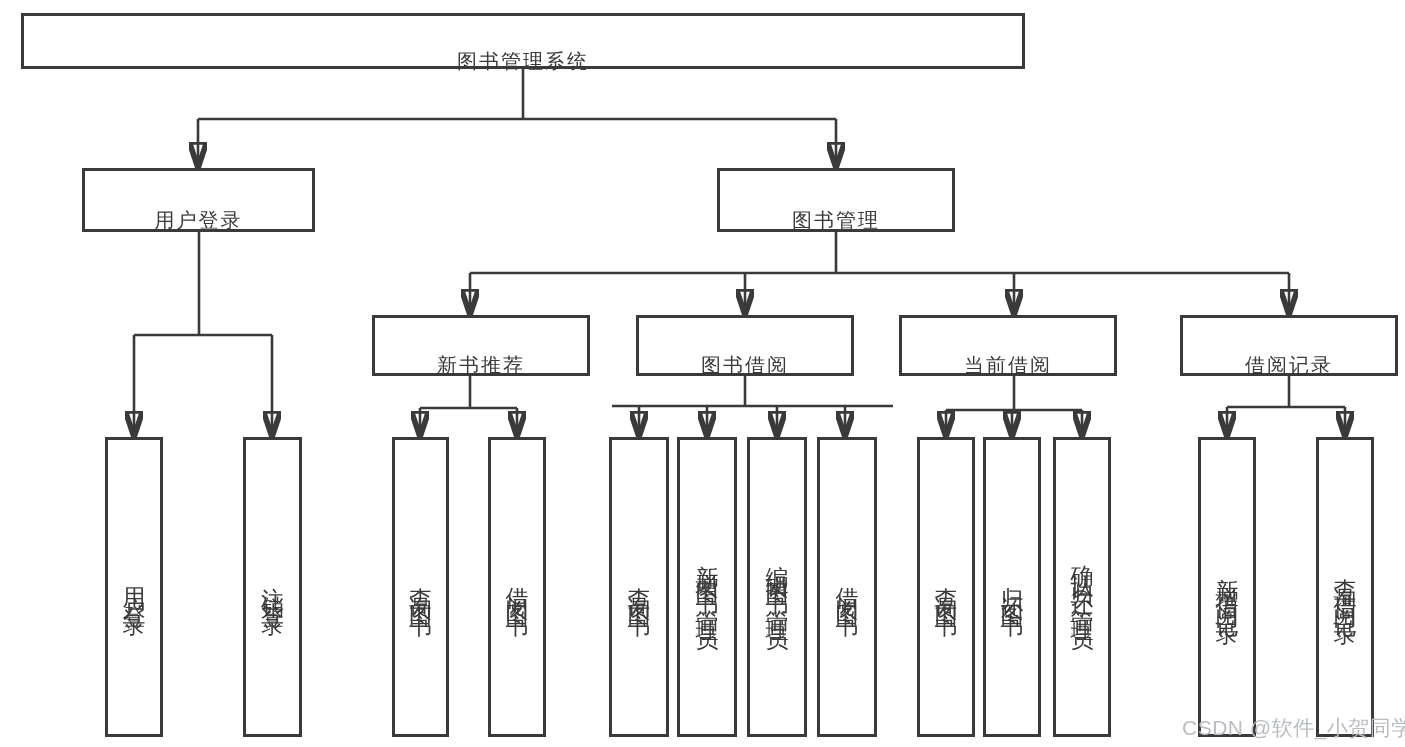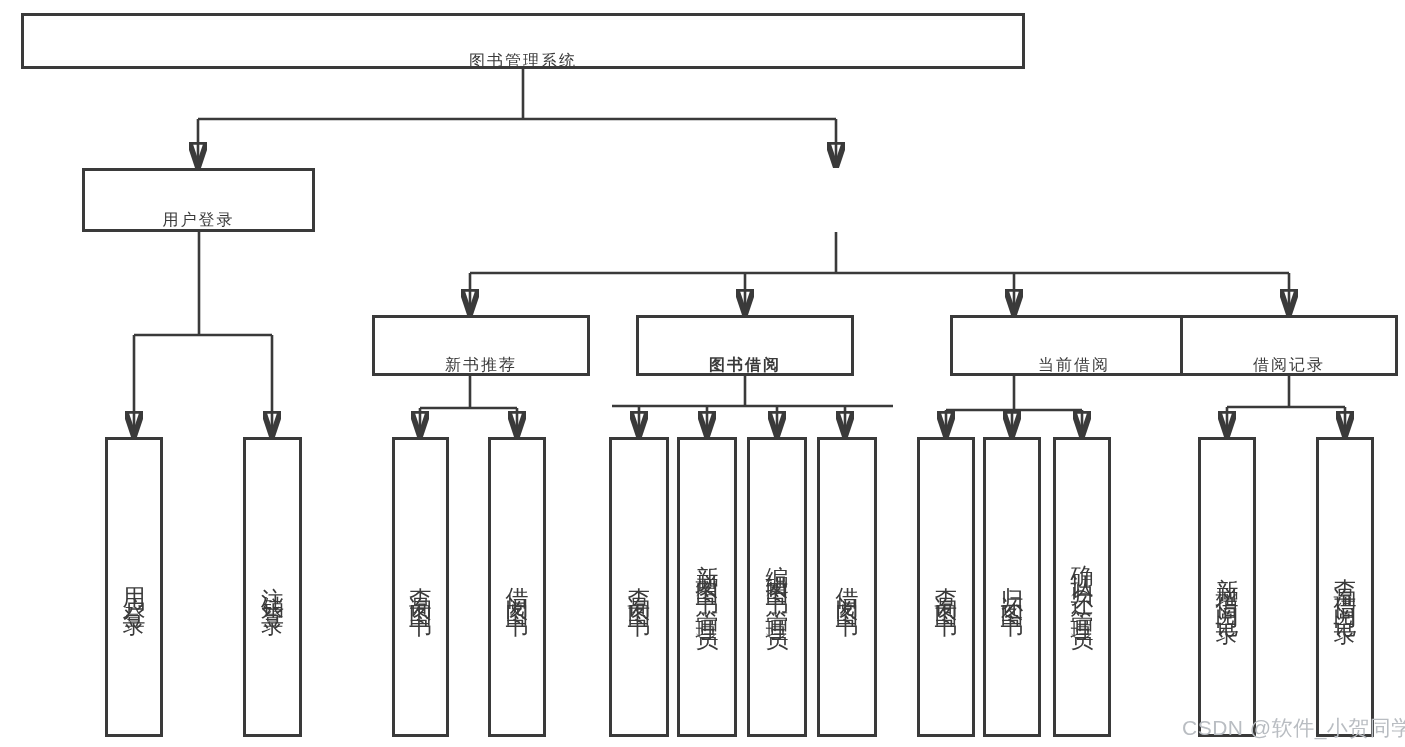--- a/index.html
+++ b/index.html
@@ -12,21 +12,21 @@
     font-family:"Liberation Sans","DejaVu Sans",sans-serif;overflow:hidden;
   }
   .lines{position:absolute;left:0;top:0;width:1405px;height:747px;pointer-events:none;}
   .lines path{stroke:var(--line);stroke-width:2.6;fill:none;}
   .arrowhead{fill:var(--line);stroke:none;}
   .node{
     position:absolute;background:var(--box-fill);border:3px solid var(--box-border);
     box-sizing:border-box;display:flex;align-items:center;justify-content:center;
     color:var(--text);z-index:2;
   }
-  .hlabel{font-size:16px;letter-spacing:2px;white-space:nowrap;margin-top:40px;}
+  .hlabel{font-size:20px;letter-spacing:2px;white-space:nowrap;margin-top:40px;}
   .root{left:21px;top:13px;width:1004px;height:56px;}
   .l2{top:168px;height:64px;}
   .l3{top:315px;height:61px;}
   .leaf{top:437px;height:300px;}
   .vtext{
     writing-mode:vertical-rl;text-orientation:mixed;
     font-size:23px;letter-spacing:9px;line-height:1;white-space:nowrap;
   }
   .watermark{
     position:absolute;left:1182px;top:714px;z-index:5;
@@ -86,28 +86,31 @@
     <path d="M1345 407 V437" marker-end="url(#arw)"></path>
   </svg>
 
   <div class="node root">
     <span class="hlabel">图书管理系统</span>
   </div>
 
   <div class="node l2" style="left:82px;width:233px;">
     <span class="hlabel">用户登录</span>
   </div>
+  <div class="node l2" style="left:717px;width:238px;">
+    <span class="hlabel">图书管理</span>
+  </div>
 
   <div class="node l3" style="left:372px;width:218px;">
     <span class="hlabel">新书推荐</span>
   </div>
-  <div class="node l3" style="left:636px;width:218px;font-weight:bold;">
+  <div class="node l3" style="left:636px;width:218px;">
     <span class="hlabel">图书借阅</span>
   </div>
-  <div class="node l3" style="left:950px;width:248px;">
+  <div class="node l3" style="left:899px;width:218px;">
     <span class="hlabel">当前借阅</span>
   </div>
   <div class="node l3" style="left:1180px;width:218px;">
     <span class="hlabel">借阅记录</span>
   </div>
 
   <div class="node leaf" style="left:105px;width:58px;">
     <span class="vtext">用户登录</span>
   </div>
   <div class="node leaf" style="left:243px;width:59px;">

